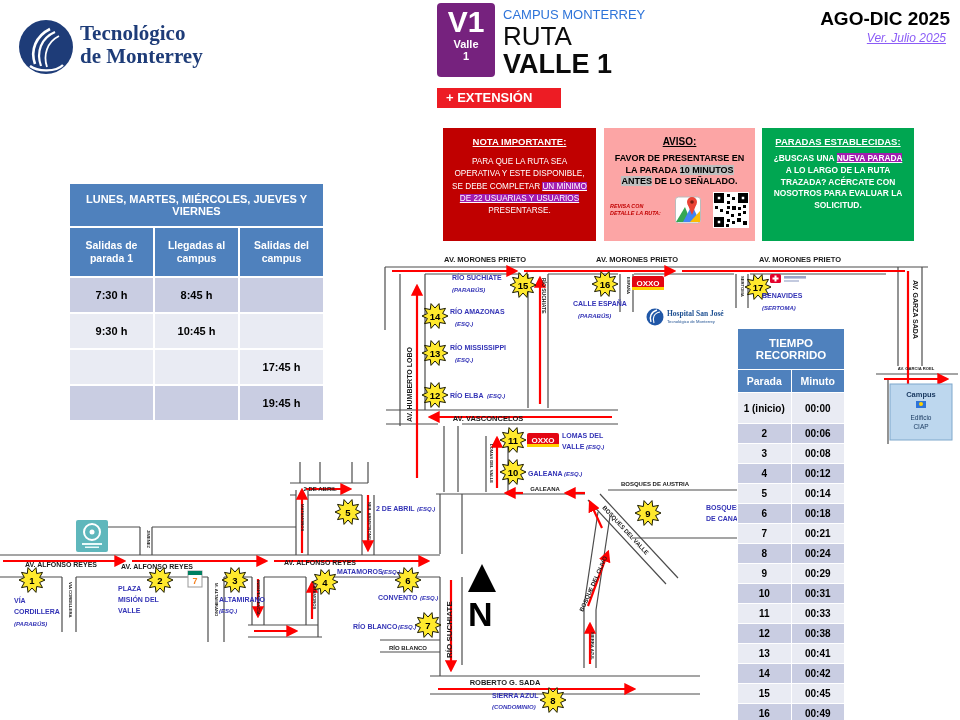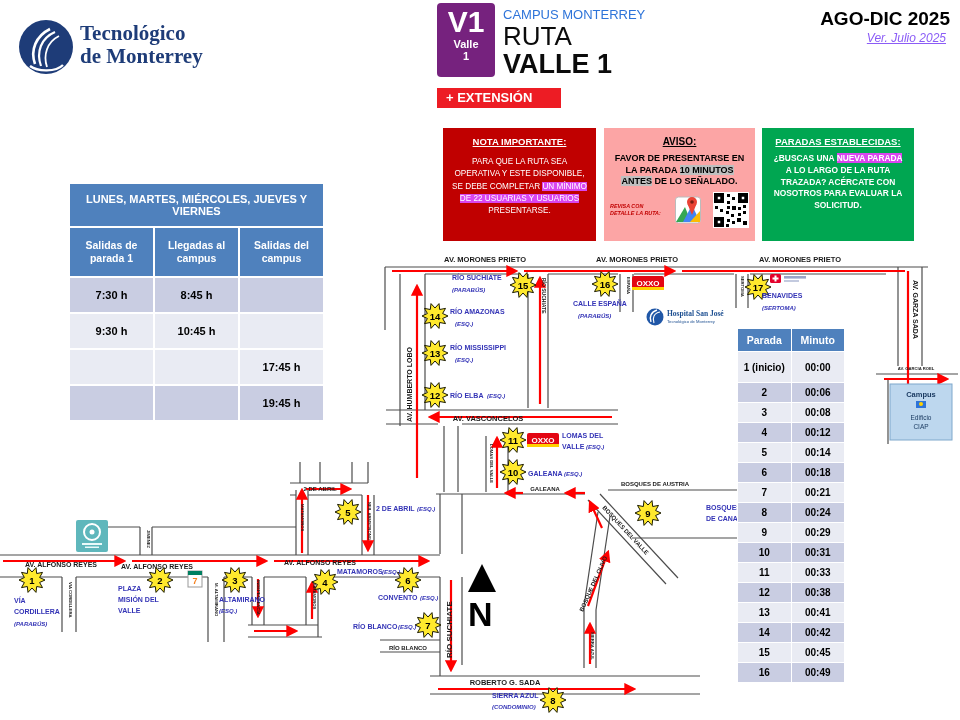--- a/index.html
+++ b/index.html
@@ -31,21 +31,21 @@
   .note .t{font-weight:800;text-decoration:underline;margin-top:8px;}
   .note-red{left:443px;width:153px;background:#c00000;color:#fff;}
   .note-red .t{font-size:9.5px;}
   .note-red .b{font-size:8.2px;line-height:1.5;padding:0 8px;margin-top:9px;}
   .note-yel{left:604px;width:151px;background:#fca5a5;color:#000;}
   .note-yel .t{font-size:10px;}
   .note-yel .b{font-size:9px;font-weight:700;line-height:1.3;padding:0 8px;margin-top:6px;}
   .note-grn{left:762px;width:152px;background:#00a651;color:#fff;}
   .note-grn .t{font-size:9.5px;}
   .note-grn .b{font-size:8.4px;font-weight:700;line-height:1.4;padding:0 8px;margin-top:6px;}
-  .hl-w{background:#d946ef;color:#fff;}
+  .hl-w{background:#a21caf;color:#fff;text-decoration:underline;}
   .hl-d{background:#bfbfbf;color:#000;}
   .aviso-bottom{display:flex;align-items:center;justify-content:space-between;
                 padding:1px 6px 0 6px;margin-top:3px;}
   .aviso-note{width:52px;font-size:5.4px;font-weight:700;font-style:italic;color:#c00000;
               text-align:left;line-height:1.3;}
 
   
   table{border-collapse:collapse;table-layout:fixed;}
   .sched{left:68px;top:182px;width:257px;}
   .sched td,.sched th{border:2px solid #fff;text-align:center;vertical-align:middle;}
@@ -436,20 +436,23 @@
     <tr class="rowA">
           <td></td>
           <td></td>
           <td>19:45 h</td>
         </tr>
   </tbody>
     </table>
 
   <table class="abs tiempo">
     <tbody>
+        <tr>
+          <th class="blue title" colspan="2">TIEMPO RECORRIDO</th>
+        </tr>
     <tr>
       <th class="blue colh">Parada</th>
       <th class="blue colh">Minuto</th>
     </tr>
     <tr class="rowB tall">
           <td>1 (inicio)</td>
           <td>00:00</td>
         </tr>
     <tr class="rowA">
           <td>2</td>

